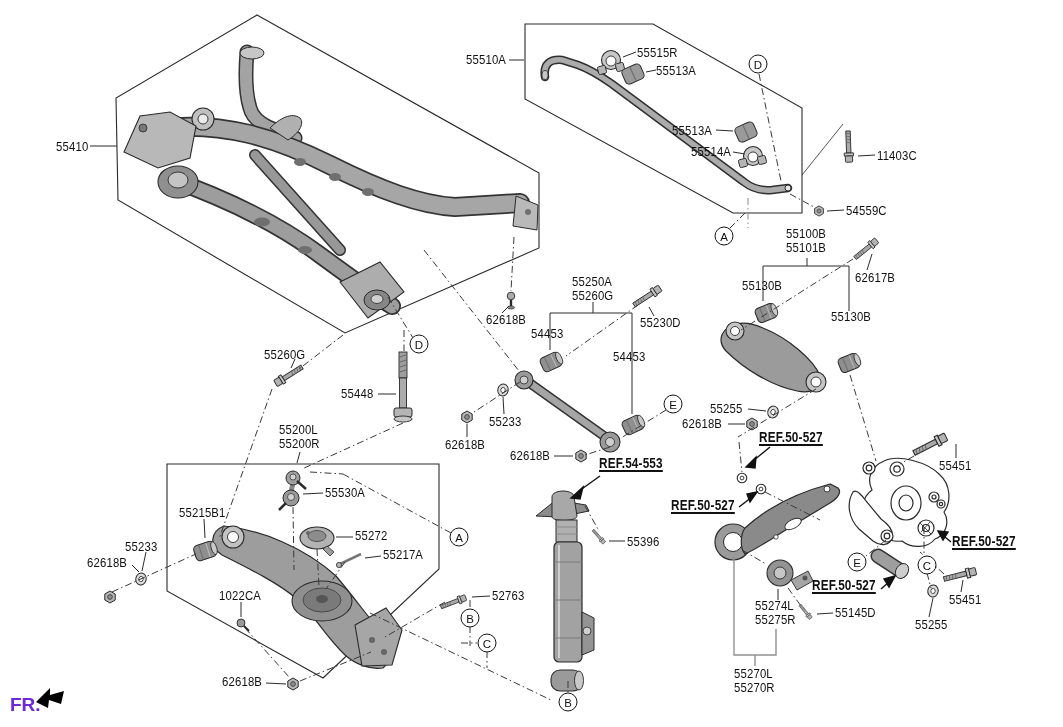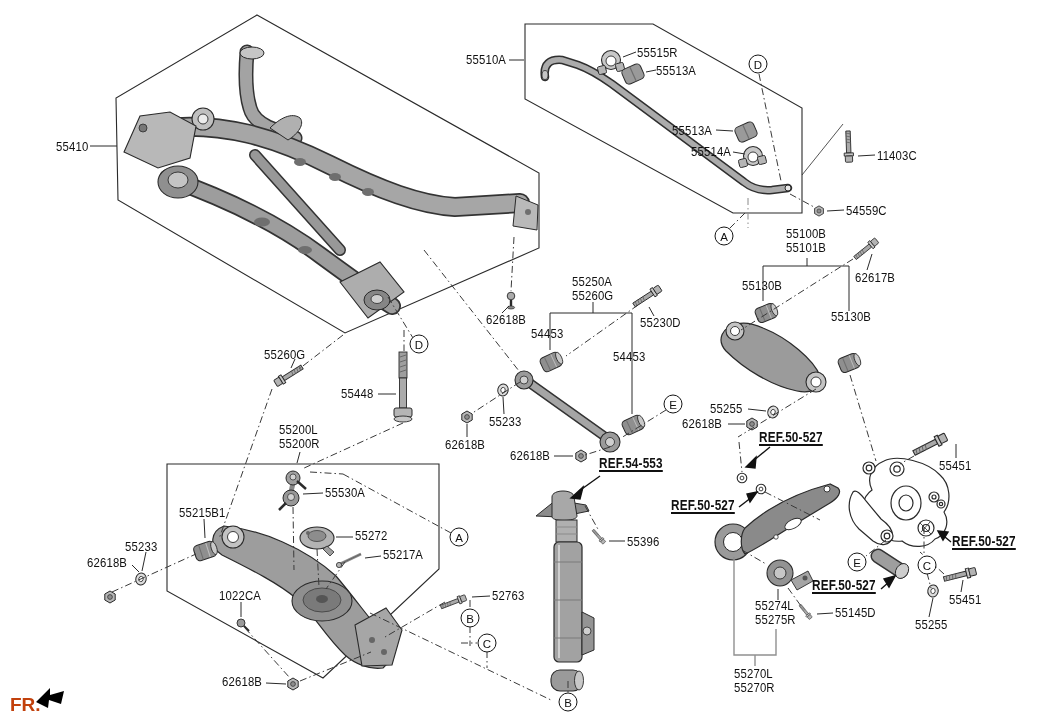--- a/index.html
+++ b/index.html
@@ -15,21 +15,21 @@
   }
   .callout.ref{
     font-weight:bold;font-size:14px;text-decoration:underline;
     text-underline-offset:2px;text-decoration-thickness:1.5px;
   }
   .letter{
     position:absolute;width:17px;height:17px;border:1.4px solid #151515;border-radius:50%;
     background:#fff;display:flex;align-items:center;justify-content:center;
     font-size:11.5px;font-weight:400;color:#111;transform:translate(-50%,-50%);
   }
-  #fr-indicator{position:absolute;left:10px;top:694px;font-weight:bold;font-size:19px;color:#c2410c;}
+  #fr-indicator{position:absolute;left:10px;top:694px;font-weight:bold;font-size:19px;color:#6d28d9;}
 </style>
 </head>
 <body>
 
 <div id="stage">
 
 <svg id="artwork" width="1063" height="727" viewBox="0 0 1063 727" xmlns="http://www.w3.org/2000/svg">
   <defs>
     <g id="bolt">
       <rect x="0" y="-2.2" width="22" height="4.4" fill="#a9a9a9" stroke="#2a2a2a" stroke-width="0.9"></rect>

